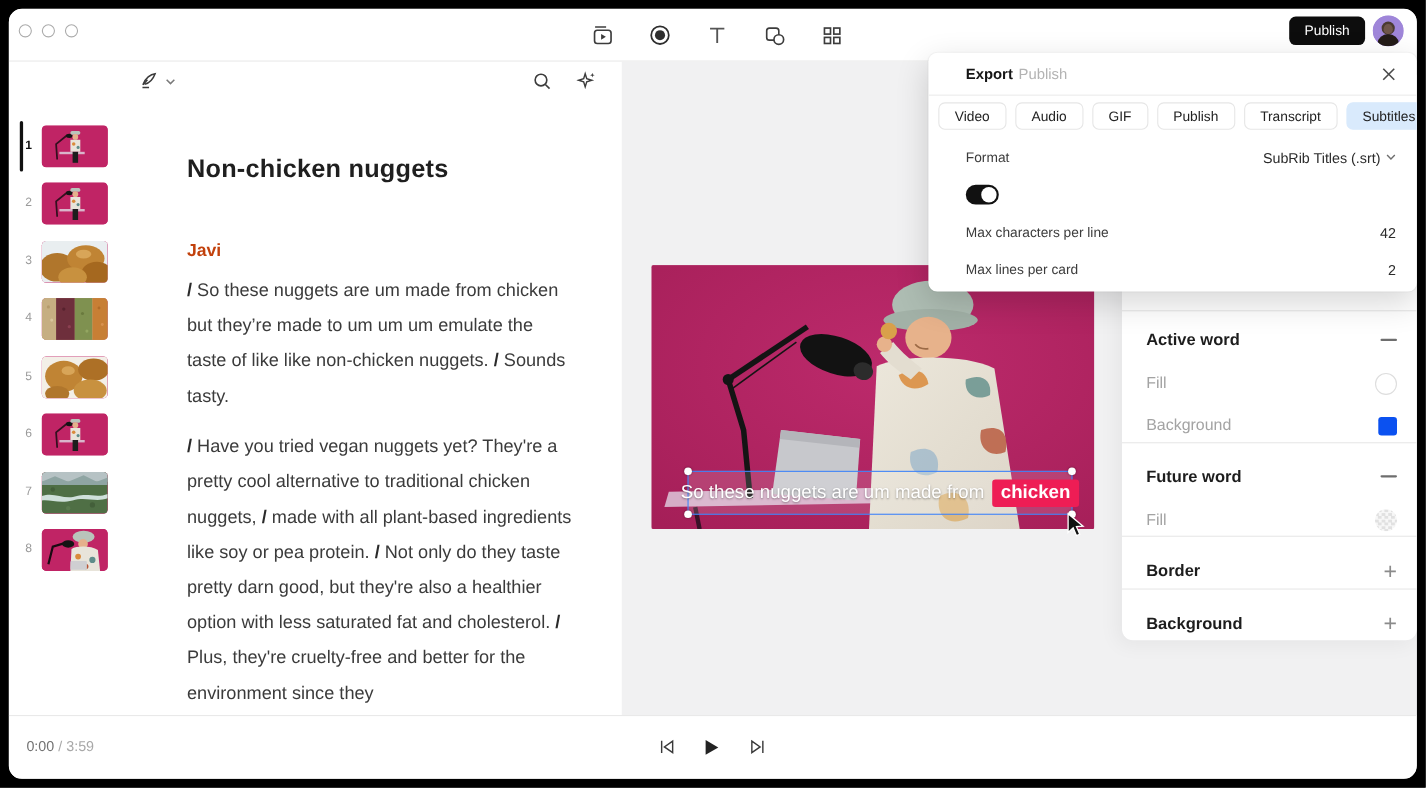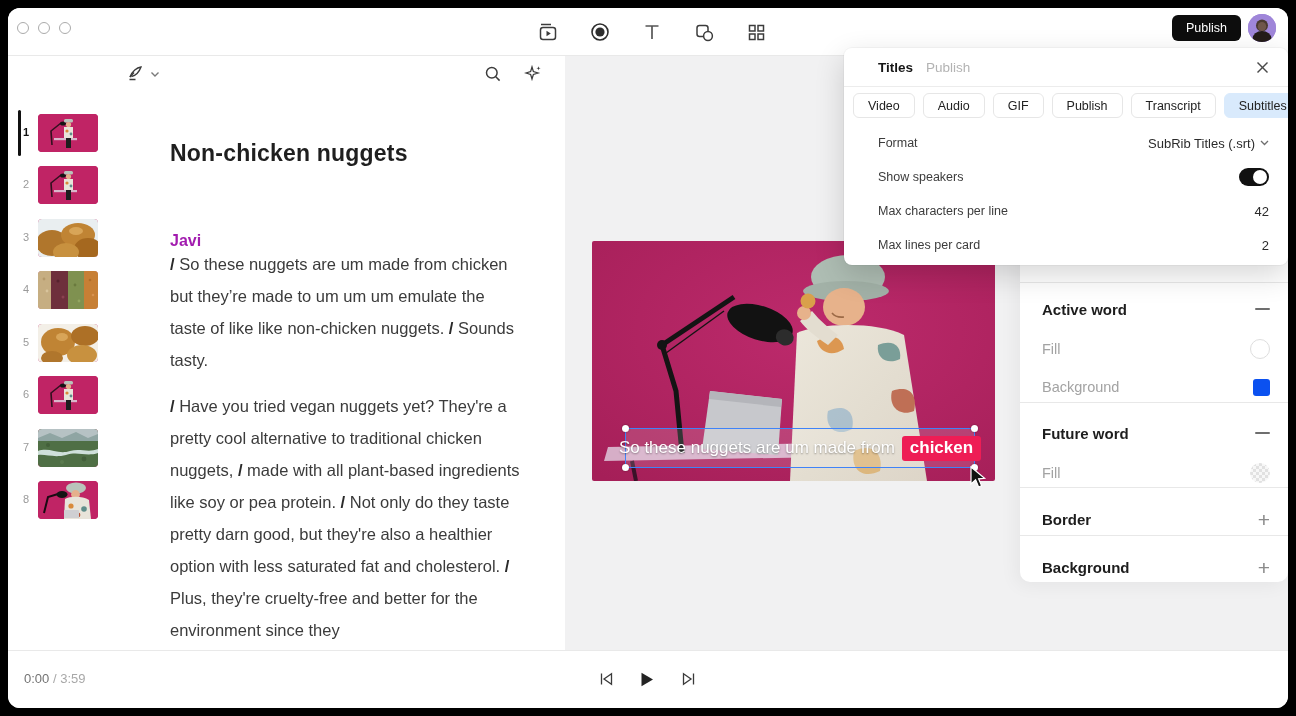--- a/index.html
+++ b/index.html
@@ -21,21 +21,21 @@
   .clip-num { position:absolute; left:8px; top:12px; width:20px; text-align:center; font-size:11px; color:#9a9a9a; }
   .clip.sel .clip-num { color:#111; font-weight:700; }
   .clip-thumb { position:absolute; left:30px; top:0; width:60px; height:38px; border-radius:4px; overflow:hidden; background:#c02465; }
   .sel-bar { position:absolute; left:10px; top:54px; width:2.5px; height:46px; background:#111; border-radius:2px; }
 
   
   .doc { position:absolute; left:100px; top:48px; width:457px; bottom:58px; background:#fff; z-index:4; overflow:hidden; }
   .doc-toolbar-left { position:absolute; left:18px; top:8px; display:flex; align-items:center; gap:4px; }
   .doc-toolbar-right { position:absolute; right:22px; top:8px; display:flex; align-items:center; gap:22px; }
   .doc-title { position:absolute; left:62px; top:84px; font-size:23px; font-weight:700; color:#1f1f1f; letter-spacing:.2px; }
-  .speaker { position:absolute; left:62px; top:176px; font-size:16px; font-weight:700; color:#a21caf; }
+  .speaker { position:absolute; left:62px; top:164px; font-size:16px; font-weight:700; color:#c2410c; }
   .para { position:absolute; left:62px; width:352px; font-size:16.5px; line-height:32px; color:#3b3b3b; }
   .para b.sl { font-weight:700; color:#2a2a2a; }
   .p1 { top:192px; } .p2 { top:334px; }
 
   
   .stage { position:absolute; left:557px; top:48px; right:0; bottom:58px; background:#f1f1f2; z-index:1; }
 
   .video { position:absolute; left:584px; top:233px; width:403px; height:240px; border-radius:2px; overflow:hidden; z-index:2; }
 
   
@@ -421,21 +421,21 @@
     <div class="sp-divider" style="top:467px"></div>
 
     <div class="sp-row" style="top:480px">
       <span class="sp-head">Background</span>
       <span class="sp-plus">+</span>
     </div>
   </div>
 
   <div class="popup">
     <div class="popup-header">
-      <span class="ph-export">Titles</span>
+      <span class="ph-export">Export</span>
       <span class="ph-publish">Publish</span>
       <span class="ph-close">
         <svg width="13" height="13" viewBox="0 0 13 13" stroke="#4a4a4a" stroke-width="1.4">
             <line x1="1.5" y1="1.5" x2="11.5" y2="11.5"></line>
             <line x1="11.5" y1="1.5" x2="1.5" y2="11.5"></line>
           </svg>
       </span>
     </div>
 
     <div class="tabs">
@@ -451,21 +451,20 @@
       <span class="opt-label">Format</span>
       <span class="opt-value">
         <span>SubRib Titles (.srt)</span>
         <svg width="9" height="6" viewBox="0 0 9 6" fill="none" stroke="#6e6e6e" stroke-width="1.3">
             <path d="M1 1 L4.5 4.5 L8 1"></path>
           </svg>
       </span>
     </div>
 
     <div class="opt-row r1">
-      <span class="opt-label">Show speakers</span>
       <span class="toggle">
           <span class="knob"></span>
         </span>
     </div>
 
     <div class="opt-row r2">
       <span class="opt-label">Max characters per line</span>
       <span class="opt-value">42</span>
     </div>
 

